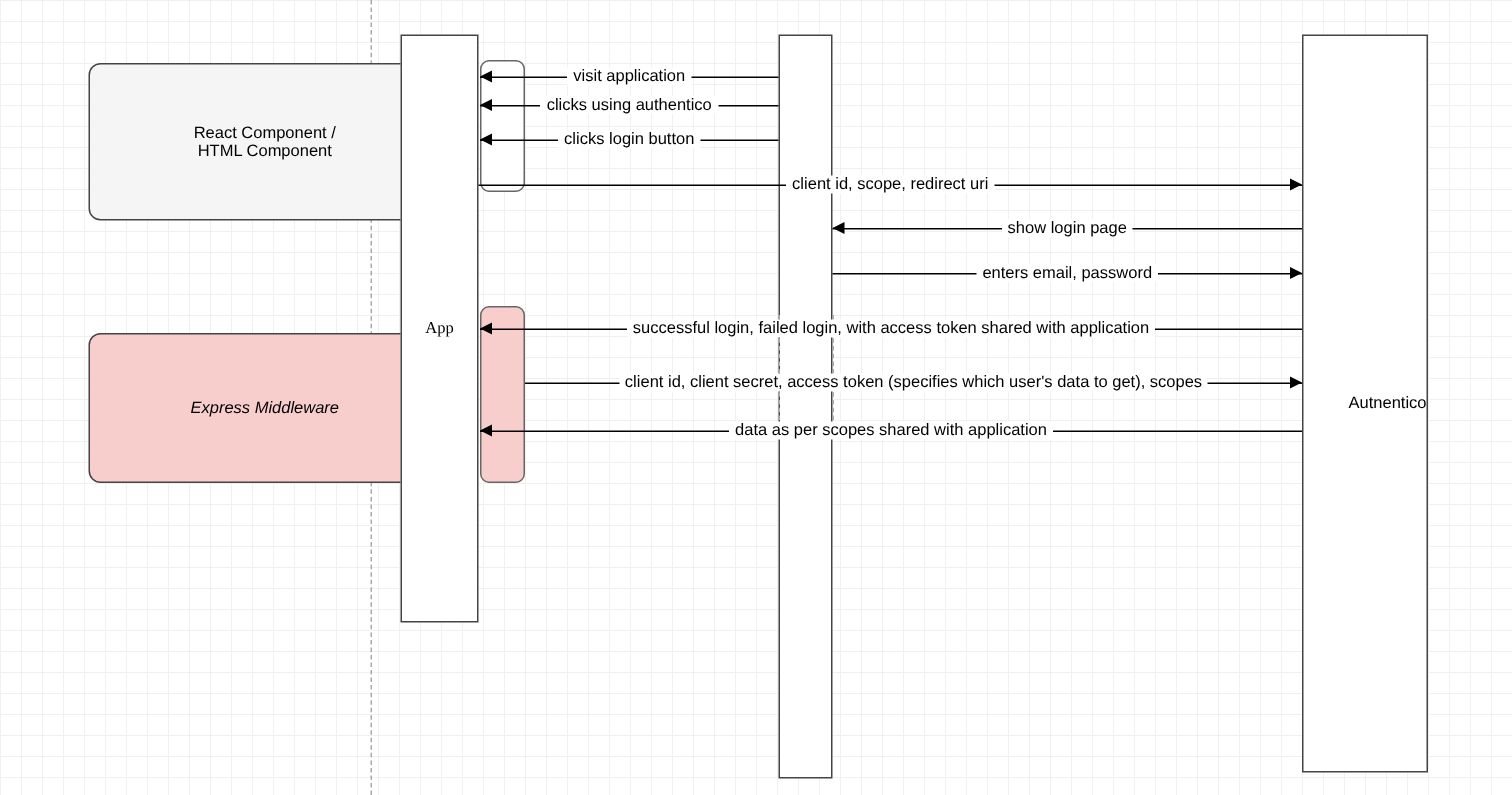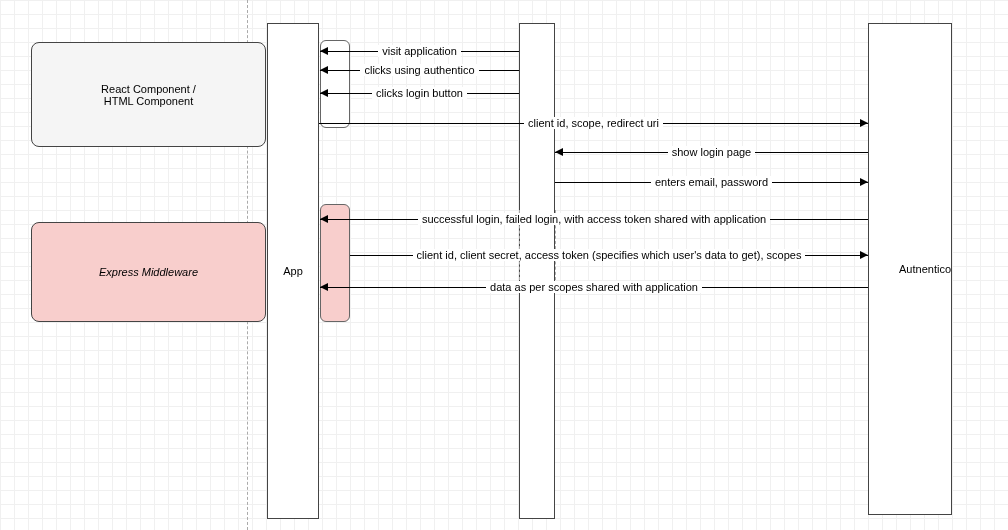--- a/index.html
+++ b/index.html
@@ -23,20 +23,21 @@
   .box {
     position: absolute;
     border: 1px solid #444;
     background: #fff;
     border-radius: 8px;
     display: flex;
     align-items: center;
     justify-content: center;
     text-align: center;
     padding: 20px;
+    margin-left: 28px;
   }
   .lifeline {
     position: absolute;
     border: 1px solid #444;
     background: #fff;
     display: flex;
     align-items: center;
     justify-content: center;
     text-align: center;
   }
@@ -101,21 +102,21 @@
 
   <div class="box grey" style="left:31px; top:42px; width:235px; height:105px;">
     <span style="white-space:pre-line;">React Component /
 HTML Component</span>
   </div>
 
   <div class="box pink" style="left:31px; top:222px; width:235px; height:100px;">
     <span>Express Middleware</span>
   </div>
 
-  <div class="lifeline" style="left:267px; top:23px; width:52px; height:496px;">
+  <div class="lifeline" style="left:267px; top:23px; width:52px; height:392px;font-family:Liberation Serif, serif;">
     <span>App</span>
   </div>
 
   <div class="activation" style="left:320px; top:40px; width:30px; height:88px;"></div>
 
   <div class="activation pink" style="left:320px; top:204px; width:30px; height:118px;"></div>
 
   <div class="lifeline" style="left:519px; top:23px; width:36px; height:496px;">
     <span></span>
   </div>

